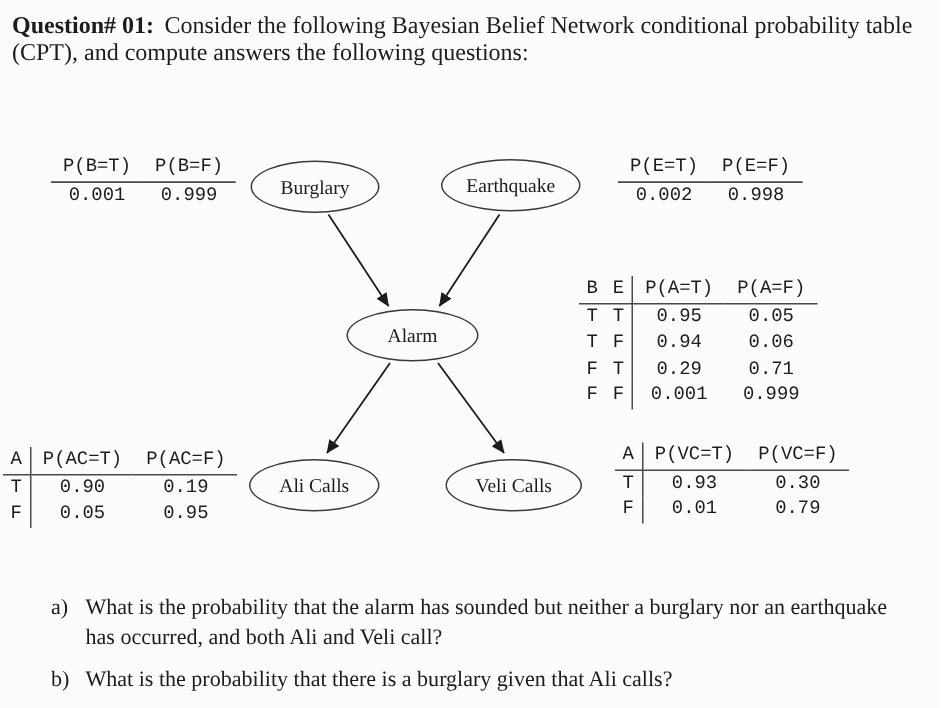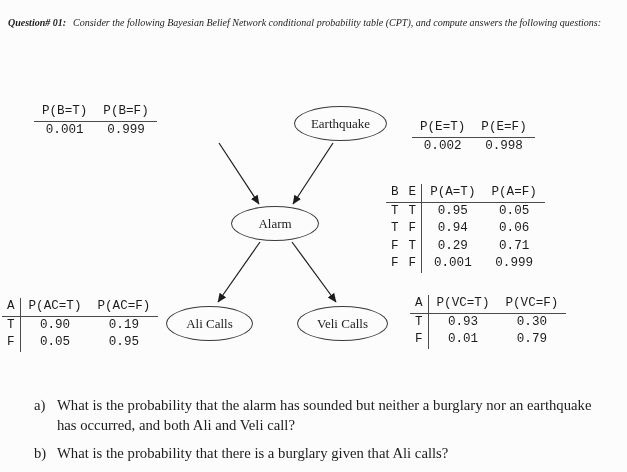--- a/index.html
+++ b/index.html
@@ -11,23 +11,22 @@
     font-family: "Liberation Serif", serif;
     color: #1c1c1c;
     overflow: hidden;
   }
   
   .header {
     position: absolute;
     left: 8px;
     top: 9px;
     width: 601px;
-    font-size: 10px;
-    line-height: 28px;
-    font-style: italic;
+    font-size: 16px;
+    line-height: 18px;
   }
   .header .qnum { font-weight: bold; margin-right: 7px; }
 
   
   .diagram {
     position: absolute;
     left: 0; top: 95px;
     width: 627px; height: 270px;
   }
   .edges { position: absolute; left: 0; top: 0; }
@@ -61,21 +60,21 @@
     font-weight: normal;
     text-align: center;
     padding: 0 8px;
     line-height: 17.5px;
     white-space: nowrap;
   }
   .cpt thead th { border-bottom: 1.1px solid #4a4a4a; }
   .cpt .vline { border-right: 1.1px solid #4a4a4a; }
   .cpt .cond { padding: 0 5px; }
   .t-burglary  { left: 34px;  top: 8px; }
-  .t-earthquake{ left: 412px; top: 24px; }
+  .t-earthquake{ left: 412px; top: 8px; }
   .t-alarm     { left: 386px; top: 89px; }
   .t-ali       { left: 2px;   top: 203px; }
   .t-veli      { left: 410px; top: 200px; }
 
   
   .questions {
     position: absolute;
     left: 34px;
     top: 396px;
     width: 568px;
@@ -102,20 +101,21 @@
         <marker id="arrow" markerWidth="10" markerHeight="9" refX="8.5" refY="4" orient="auto" markerUnits="userSpaceOnUse">
           <path d="M0,0 L9,4 L0,8 z" fill="#1c1c1c"></path>
         </marker>
       </defs>
       <line x1="219" y1="48" x2="259" y2="109" stroke="#1c1c1c" stroke-width="1.2" marker-end="url(#arrow)"></line>
       <line x1="333" y1="48" x2="293" y2="109" stroke="#1c1c1c" stroke-width="1.2" marker-end="url(#arrow)"></line>
       <line x1="260" y1="147" x2="218" y2="207" stroke="#1c1c1c" stroke-width="1.2" marker-end="url(#arrow)"></line>
       <line x1="292" y1="147" x2="336" y2="207" stroke="#1c1c1c" stroke-width="1.2" marker-end="url(#arrow)"></line>
     </svg>
 
+    <div class="node n-burglary">Burglary</div>
     <div class="node n-earthquake">Earthquake</div>
     <div class="node n-alarm">Alarm</div>
     <div class="node n-ali">Ali Calls</div>
     <div class="node n-veli">Veli Calls</div>
 
     <table class="cpt t-burglary">
       <thead>
         <tr>
           <th>P(B=T)</th>
           <th>P(B=F)</th>

